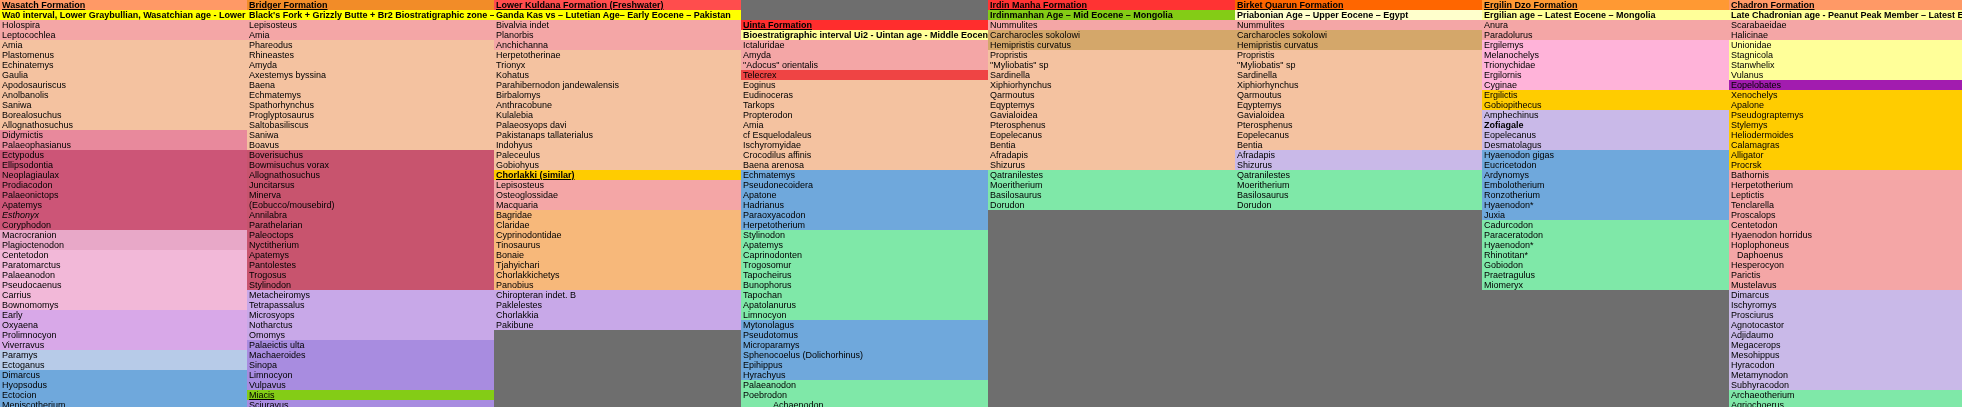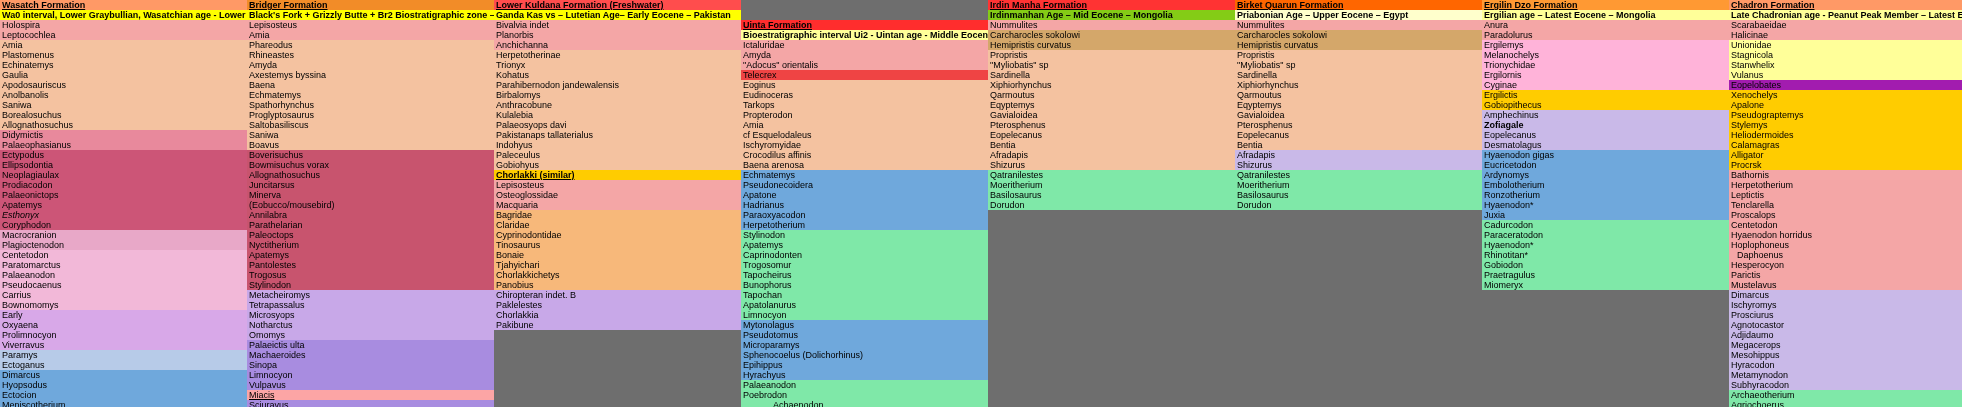--- a/index.html
+++ b/index.html
@@ -135,21 +135,21 @@
       <div class="cell" style="background: rgb(200, 168, 232);">Metacheiromys</div>
       <div class="cell" style="background: rgb(200, 168, 232);">Tetrapassalus</div>
       <div class="cell" style="background: rgb(200, 168, 232);">Microsyops</div>
       <div class="cell" style="background: rgb(200, 168, 232);">Notharctus</div>
       <div class="cell" style="background: rgb(200, 168, 232);">Omomys</div>
       <div class="cell" style="background: rgb(168, 140, 224);">Palaeictis ulta</div>
       <div class="cell" style="background: rgb(168, 140, 224);">Machaeroides</div>
       <div class="cell" style="background: rgb(168, 140, 224);">Sinopa</div>
       <div class="cell" style="background: rgb(168, 140, 224);">Limnocyon</div>
       <div class="cell" style="background: rgb(168, 140, 224);">Vulpavus</div>
-      <div class="cell" style="background: #fca5a5; text-decoration: underline;">Miacis</div>
+      <div class="cell" style="background: #84cc16; text-decoration: underline;">Miacis</div>
       <div class="cell" style="background: rgb(168, 140, 224);">Sciuravus</div>
     </div>
     <div class="col" style="width: 247px;">
       <div class="hdr" style="background: rgb(255, 77, 77); color: rgb(0, 0, 0);">Lower Kuldana Formation (Freshwater)</div>
       <div class="sub" style="background: rgb(255, 255, 0); color: rgb(0, 0, 0);">Ganda Kas vs – Lutetian Age– Early Eocene – Pakistan</div>
       <div class="cell" style="background: rgb(244, 166, 166);">Bivalvia indet</div>
       <div class="cell" style="background: rgb(244, 166, 166);">Planorbis</div>
       <div class="cell" style="background: rgb(244, 166, 166);">Anchichanna</div>
       <div class="cell" style="background: rgb(244, 194, 160);">Herpetotherinae</div>
       <div class="cell" style="background: rgb(244, 194, 160);">Trionyx</div>

